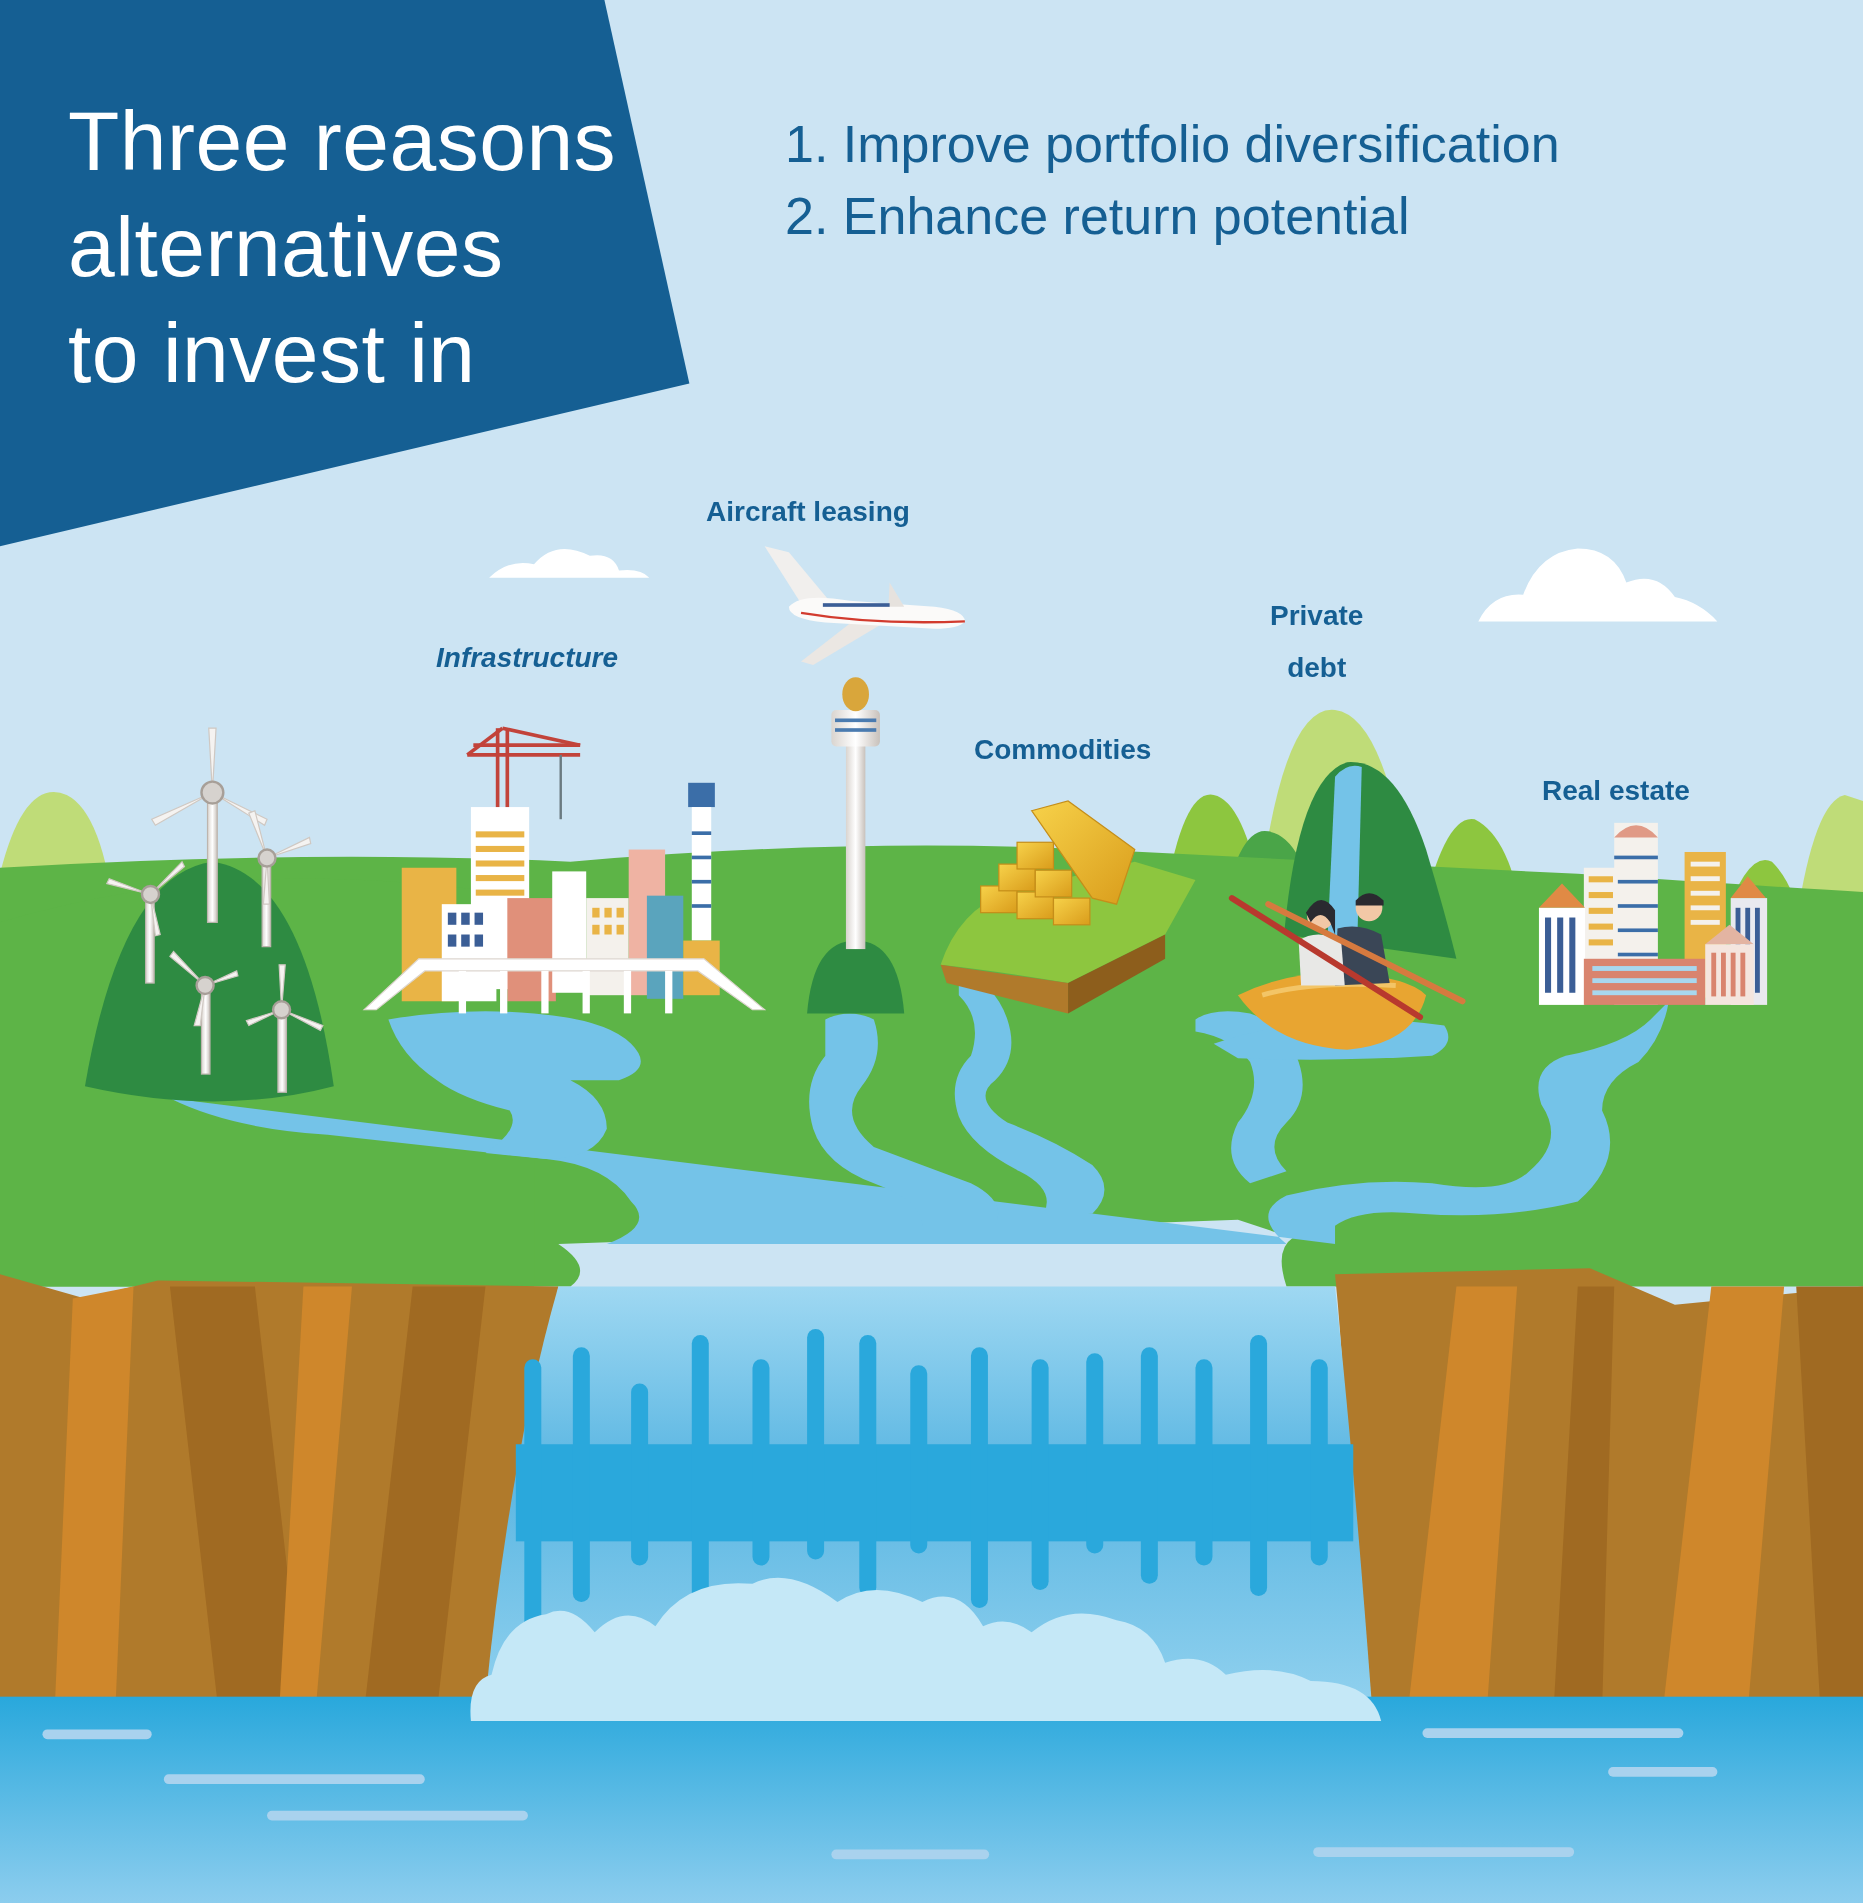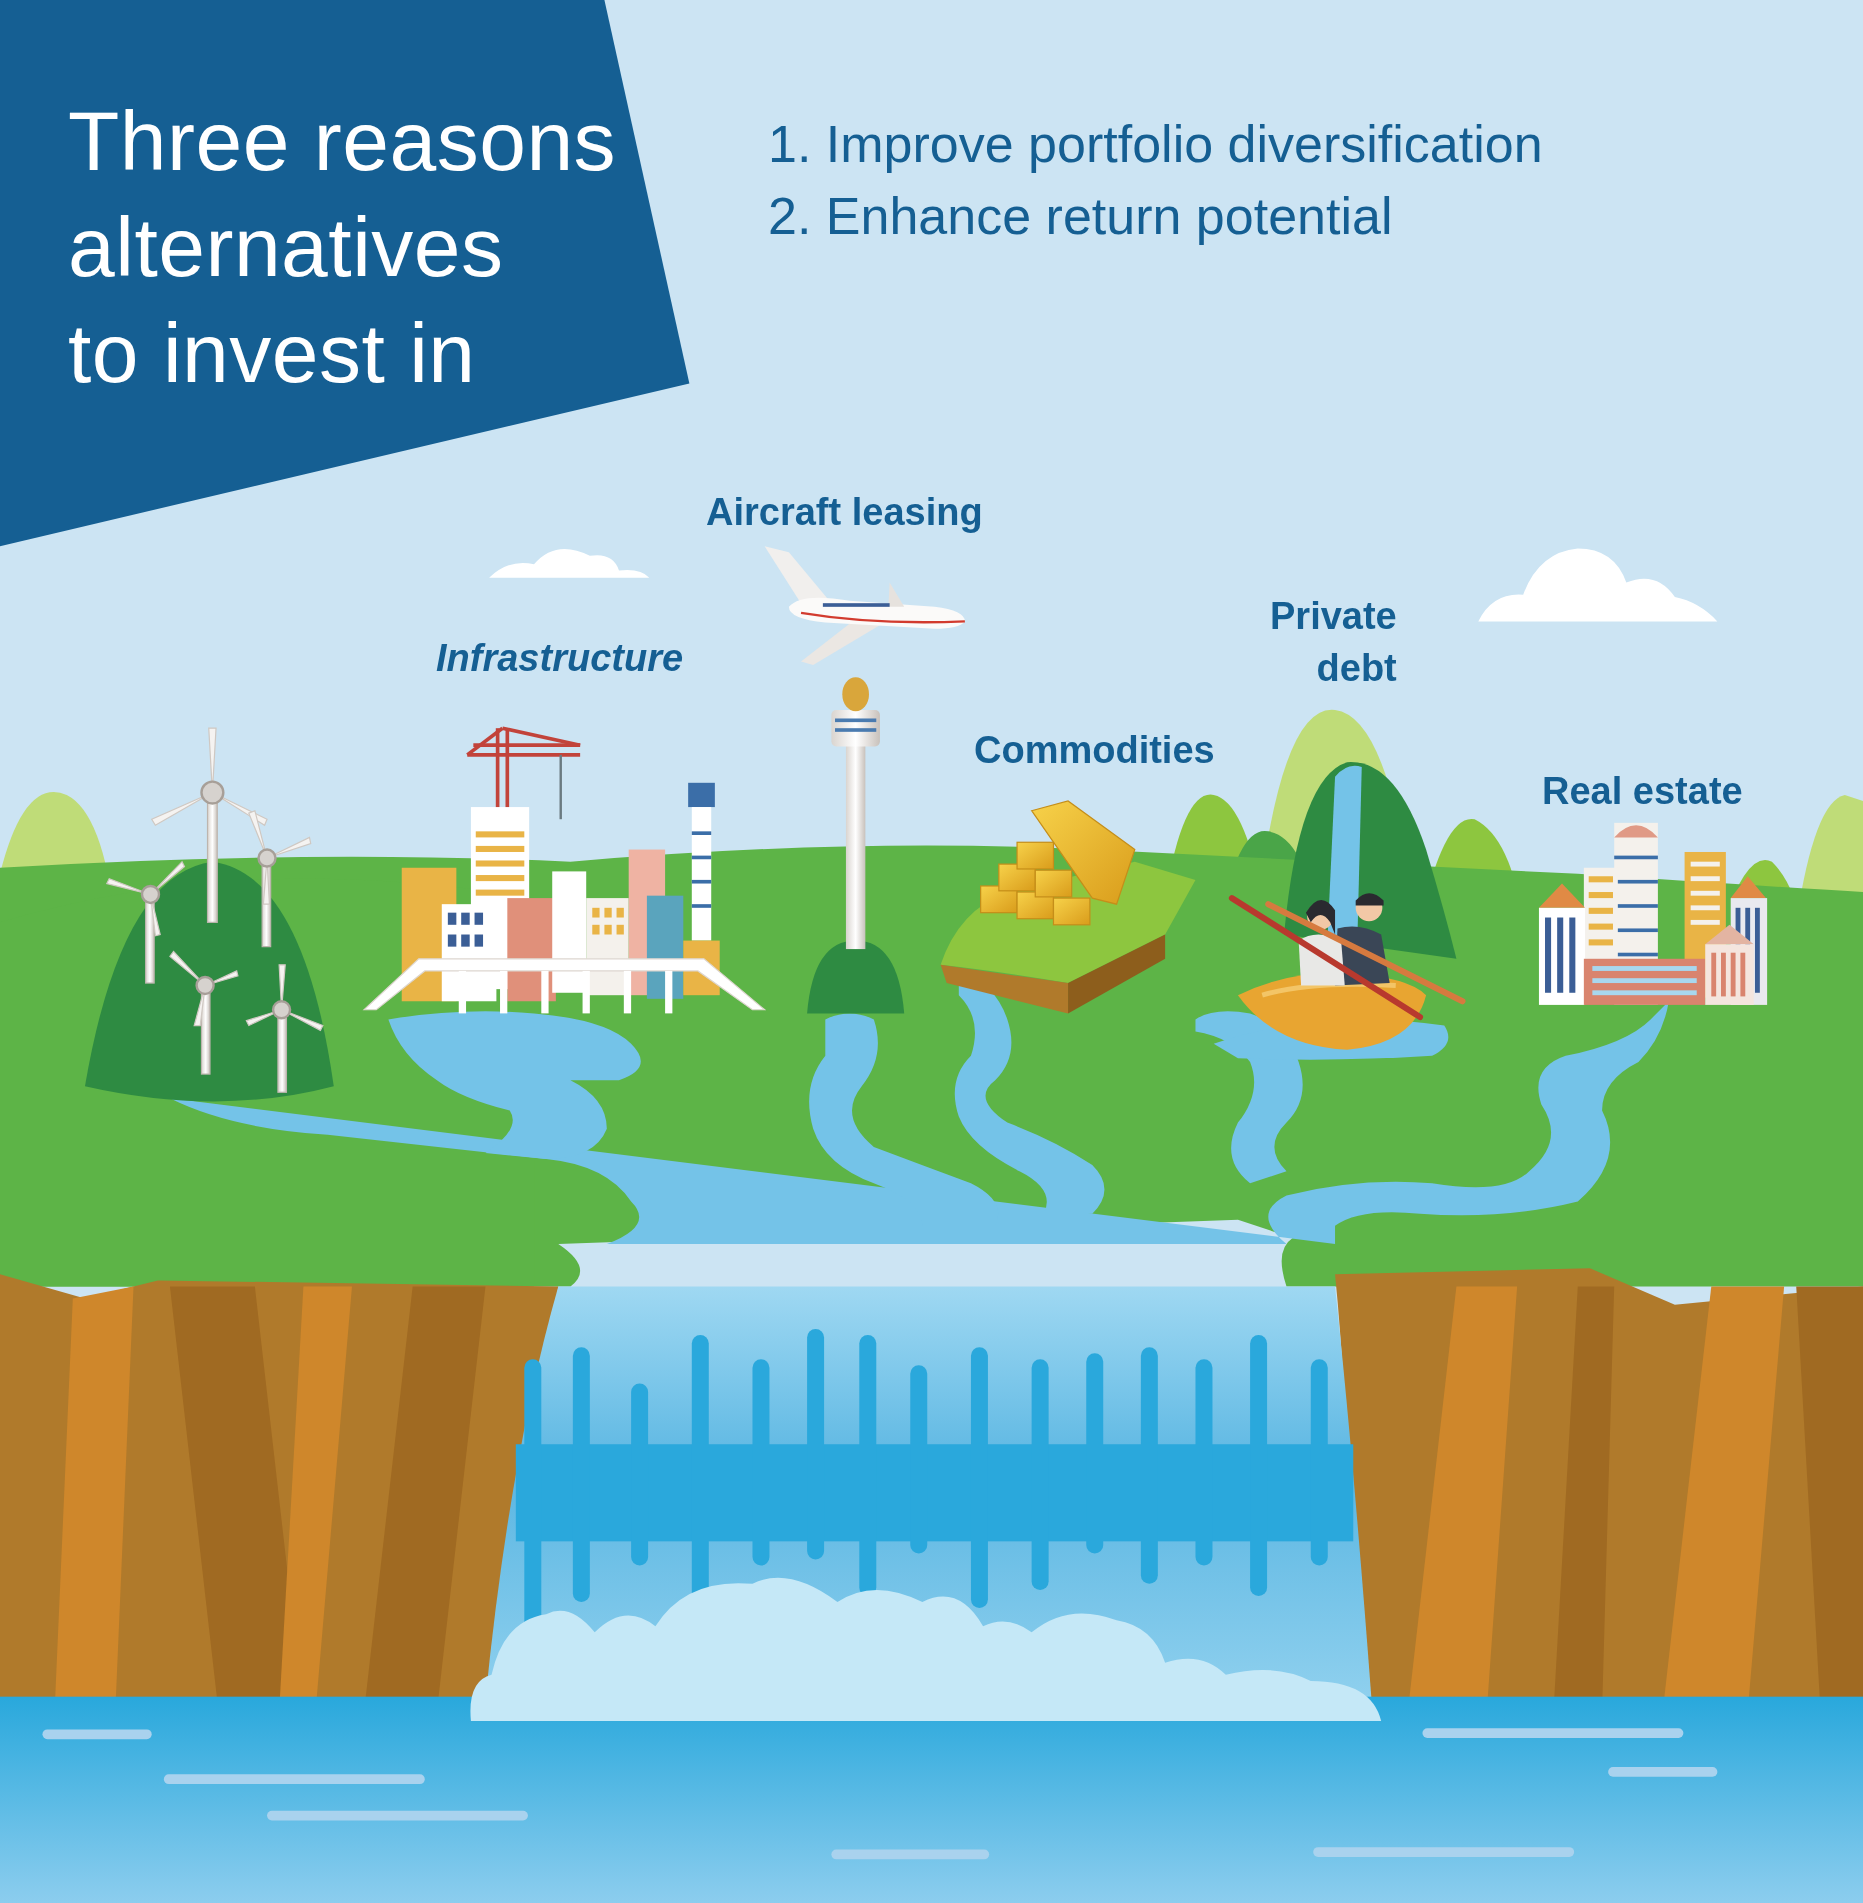--- a/index.html
+++ b/index.html
@@ -2,24 +2,24 @@
 <html><head>
 <meta charset="utf-8">
 <style>
   html, body { margin:0; padding:0; }
   body { width:1863px; height:1903px; overflow:hidden; background:#cce4f3; font-family:"Liberation Sans", sans-serif; }
   #stage { position:relative; width:1621px; height:1903px; }
   #scene { position:absolute; left:0; top:0; width:1863px; height:1903px; }
   .txt { position:absolute; margin:0; }
   .title { left:68px; top:88px; color:#ffffff; font-size:84px; line-height:106px; font-weight:400; letter-spacing:0.5px; }
   .title div { white-space:nowrap; }
-  .reasons { left:768px; top:108px; color:#155f93; font-size:52px; line-height:72px; }
+  .reasons { left:785px; top:108px; color:#155f93; font-size:52px; line-height:72px; }
   .reasons div { white-space:nowrap; }
   .reasons .cont { padding-left:64px; }
-  .lbl { color:#155f93; font-weight:700; font-size:38px; line-height:52px; text-align:right; white-space:nowrap; }
+  .lbl { color:#155f93; font-weight:700; font-size:28px; line-height:52px; text-align:center; white-space:nowrap; }
 </style>
 </head>
 <body>
 
 <div id="stage">
 
 <svg id="scene" viewBox="0 0 1535 1568" preserveAspectRatio="none" xmlns="http://www.w3.org/2000/svg">
   <defs>
     <linearGradient id="fallGrad" x1="0" y1="0" x2="0" y2="1">
       <stop offset="0" stop-color="#9fd8f2"></stop>

